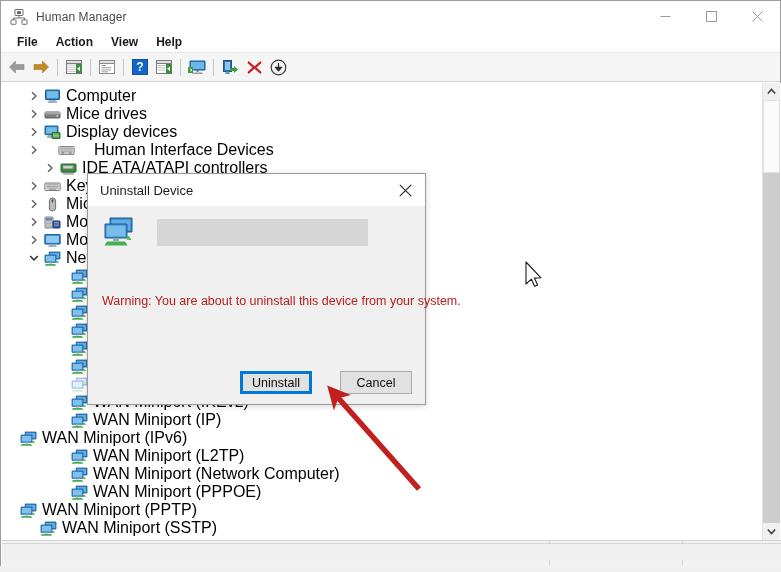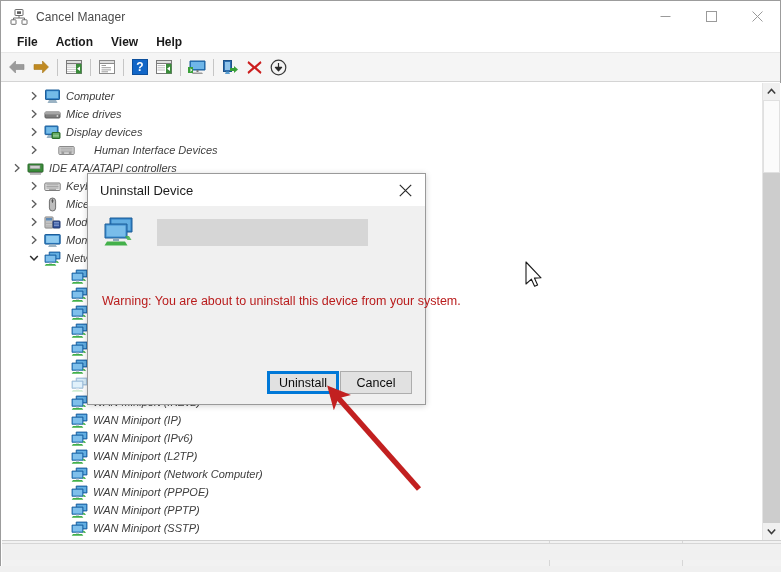--- a/index.html
+++ b/index.html
@@ -120,25 +120,24 @@
     display: flex; align-items: center; justify-content: center;
     flex: none;
   }
   .chev svg { display: block; }
   .nicon {
     width: 20px; height: 18px;
     display: flex; align-items: center; justify-content: center;
     flex: none;
   }
   .nlabel {
-    font-size: 11px;
-    color: #404040;
+    font-size: 16px;
+    color: #000000;
     padding-left: 4px;
     line-height: 18px;
-    font-style: italic;
   }
 
   
   .vscroll {
     position: absolute;
     right: 1px; top: 82px;
     width: 17px; height: 457px;
     background: #f0f0f0;
     border-left: 1px solid #e4e4e4;
   }
@@ -233,21 +232,21 @@
     position: absolute;
     left: 14px; top: 88px;
     font-size: 12.5px;
     color: #b91c1c;
     white-space: nowrap;
   }
   .dlg-buttons {
     position: absolute;
     right: 13px; bottom: 10px;
     display: flex;
-    gap: 1px;
+    gap: 28px;
   }
   .btn {
     width: 72px; height: 23px;
     background: #e1e1e1;
     border: 1px solid #adadad;
     font-size: 12.5px;
     color: #0c0c0c;
     display: flex; align-items: center; justify-content: center;
     font-family: "Liberation Sans", sans-serif;
   }
@@ -275,21 +274,21 @@
       <div class="title-icon">
         <svg width="18" height="18" viewBox="0 0 18 18">
           <rect x="5" y="1.5" width="8" height="6" rx="0.5" fill="#ffffff" stroke="#6f6f6f" stroke-width="1"></rect>
           <rect x="7" y="3.3" width="4" height="2.6" fill="#5a5a5a"></rect>
           <path d="M9 7.5 V10 M3.5 10 H14.5 M3.5 10 V12" stroke="#6f6f6f" stroke-width="1" fill="none"></path>
           <rect x="1" y="11.8" width="5" height="4.5" rx="0.5" fill="#ffffff" stroke="#6f6f6f" stroke-width="1"></rect>
           <rect x="12" y="11.8" width="5" height="4.5" rx="0.5" fill="#ffffff" stroke="#6f6f6f" stroke-width="1"></rect>
           <path d="M14.5 10 V12" stroke="#6f6f6f" stroke-width="1" fill="none"></path>
         </svg>
       </div>
-      <div class="title-text">Cancel Manager</div>
+      <div class="title-text">Human Manager</div>
 
       <div class="win-controls">
         <div class="win-btn">
           <svg width="11" height="11" viewBox="0 0 11 11">
               <path d="M0.5 5.5 H10.5" stroke="#9a9a9a" stroke-width="1"></path>
             </svg>
         </div>
         <div class="win-btn">
           <svg width="11" height="11" viewBox="0 0 11 11">
               <rect x="0.5" y="0.5" width="10" height="10" fill="none" stroke="#9a9a9a" stroke-width="1"></rect>
@@ -452,21 +451,21 @@
             <div class="nicon">
               <svg width="17" height="15" viewBox="0 0 17 15">
                 <rect x="0.8" y="3.5" width="15.4" height="8" rx="1" fill="#d3d3d3" stroke="#8a8a8a"></rect>
                 <path d="M2.5 5.2 H14.5 M2.5 7 H14.5 M2.5 8.8 H14.5" stroke="#8f8f8f" stroke-width="0.7"></path>
                 <circle cx="4.8" cy="10" r="1.5" fill="#9a9a9a"></circle>
                 <circle cx="12.2" cy="10" r="1.5" fill="#9a9a9a"></circle>
               </svg>
             </div>
             <div class="nlabel">Human Interface Devices</div>
           </div>
-          <div class="node" style="padding-left: 7px;">
+          <div class="node" style="padding-left: 40px;">
             <div class="chev">
               <svg width="8" height="10" viewBox="0 0 8 10">
                 <path d="M2 1.2 L6 5 L2 8.8" stroke="#5a5a5a" stroke-width="1.3" fill="none"></path>
               </svg>
             </div>
             <div class="nicon">
               <svg width="17" height="15" viewBox="0 0 17 15">
                 <rect x="1" y="3" width="15" height="8" rx="0.6" fill="#3a8c3a" stroke="#2b6b2b"></rect>
                 <rect x="3" y="4.6" width="10" height="3.2" fill="#cfcfcf" stroke="#8a8a8a" stroke-width="0.6"></rect>
                 <path d="M2 11.6 H15 M3 13 H14" stroke="#6f6f6f" stroke-width="0.9"></path>
@@ -681,21 +680,21 @@
                 <path d="M6.1 1.9 H15.1 V7.1 H6.1 Z" fill="#62aee2"></path>
                 <path d="M1 4 H12 V11.3 H1 Z" fill="#3d8ccd" stroke="#1d5e99" stroke-width="0.8"></path>
                 <path d="M1.9 4.9 H11.1 V10.4 H1.9 Z" fill="#7fc0ec"></path>
                 <path d="M5 11.3 H8 V12.6 H5 Z" fill="#8ea9bd"></path>
                 <path d="M2 13 H11 L12.3 14.8 H0.7 Z" fill="#43b04a"></path>
                 <path d="M11.3 10 H13.6 L15 12 H12.7 Z" fill="#43b04a" opacity="0.9"></path>
               </svg>
             </div>
             <div class="nlabel">WAN Miniport (IP)</div>
           </div>
-          <div class="node" style="padding-left: 51px;">
+          <div class="node" style="">
             <div class="chev"></div>
             <div class="nicon">
               <svg width="17" height="15" viewBox="0 0 17 15">
                 <path d="M5.2 1 H16 V8 H5.2 Z" fill="#2f7fc4" stroke="#1d5e99" stroke-width="0.8"></path>
                 <path d="M6.1 1.9 H15.1 V7.1 H6.1 Z" fill="#62aee2"></path>
                 <path d="M1 4 H12 V11.3 H1 Z" fill="#3d8ccd" stroke="#1d5e99" stroke-width="0.8"></path>
                 <path d="M1.9 4.9 H11.1 V10.4 H1.9 Z" fill="#7fc0ec"></path>
                 <path d="M5 11.3 H8 V12.6 H5 Z" fill="#8ea9bd"></path>
                 <path d="M2 13 H11 L12.3 14.8 H0.7 Z" fill="#43b04a"></path>
                 <path d="M11.3 10 H13.6 L15 12 H12.7 Z" fill="#43b04a" opacity="0.9"></path>
@@ -741,36 +740,36 @@
                 <path d="M6.1 1.9 H15.1 V7.1 H6.1 Z" fill="#62aee2"></path>
                 <path d="M1 4 H12 V11.3 H1 Z" fill="#3d8ccd" stroke="#1d5e99" stroke-width="0.8"></path>
                 <path d="M1.9 4.9 H11.1 V10.4 H1.9 Z" fill="#7fc0ec"></path>
                 <path d="M5 11.3 H8 V12.6 H5 Z" fill="#8ea9bd"></path>
                 <path d="M2 13 H11 L12.3 14.8 H0.7 Z" fill="#43b04a"></path>
                 <path d="M11.3 10 H13.6 L15 12 H12.7 Z" fill="#43b04a" opacity="0.9"></path>
               </svg>
             </div>
             <div class="nlabel">WAN Miniport (PPPOE)</div>
           </div>
-          <div class="node" style="padding-left: 51px; align-items: flex-end;">
+          <div class="node" style=" align-items: flex-end;">
             <div class="chev"></div>
             <div class="nicon">
               <svg width="17" height="15" viewBox="0 0 17 15">
                 <path d="M5.2 1 H16 V8 H5.2 Z" fill="#2f7fc4" stroke="#1d5e99" stroke-width="0.8"></path>
                 <path d="M6.1 1.9 H15.1 V7.1 H6.1 Z" fill="#62aee2"></path>
                 <path d="M1 4 H12 V11.3 H1 Z" fill="#3d8ccd" stroke="#1d5e99" stroke-width="0.8"></path>
                 <path d="M1.9 4.9 H11.1 V10.4 H1.9 Z" fill="#7fc0ec"></path>
                 <path d="M5 11.3 H8 V12.6 H5 Z" fill="#8ea9bd"></path>
                 <path d="M2 13 H11 L12.3 14.8 H0.7 Z" fill="#43b04a"></path>
                 <path d="M11.3 10 H13.6 L15 12 H12.7 Z" fill="#43b04a" opacity="0.9"></path>
               </svg>
             </div>
             <div class="nlabel">WAN Miniport (PPTP)</div>
           </div>
-          <div class="node" style="padding-left: 51px;">
+          <div class="node" style=" margin-left: 20px;">
             <div class="chev"></div>
             <div class="nicon">
               <svg width="17" height="15" viewBox="0 0 17 15">
                 <path d="M5.2 1 H16 V8 H5.2 Z" fill="#2f7fc4" stroke="#1d5e99" stroke-width="0.8"></path>
                 <path d="M6.1 1.9 H15.1 V7.1 H6.1 Z" fill="#62aee2"></path>
                 <path d="M1 4 H12 V11.3 H1 Z" fill="#3d8ccd" stroke="#1d5e99" stroke-width="0.8"></path>
                 <path d="M1.9 4.9 H11.1 V10.4 H1.9 Z" fill="#7fc0ec"></path>
                 <path d="M5 11.3 H8 V12.6 H5 Z" fill="#8ea9bd"></path>
                 <path d="M2 13 H11 L12.3 14.8 H0.7 Z" fill="#43b04a"></path>
                 <path d="M11.3 10 H13.6 L15 12 H12.7 Z" fill="#43b04a" opacity="0.9"></path>

